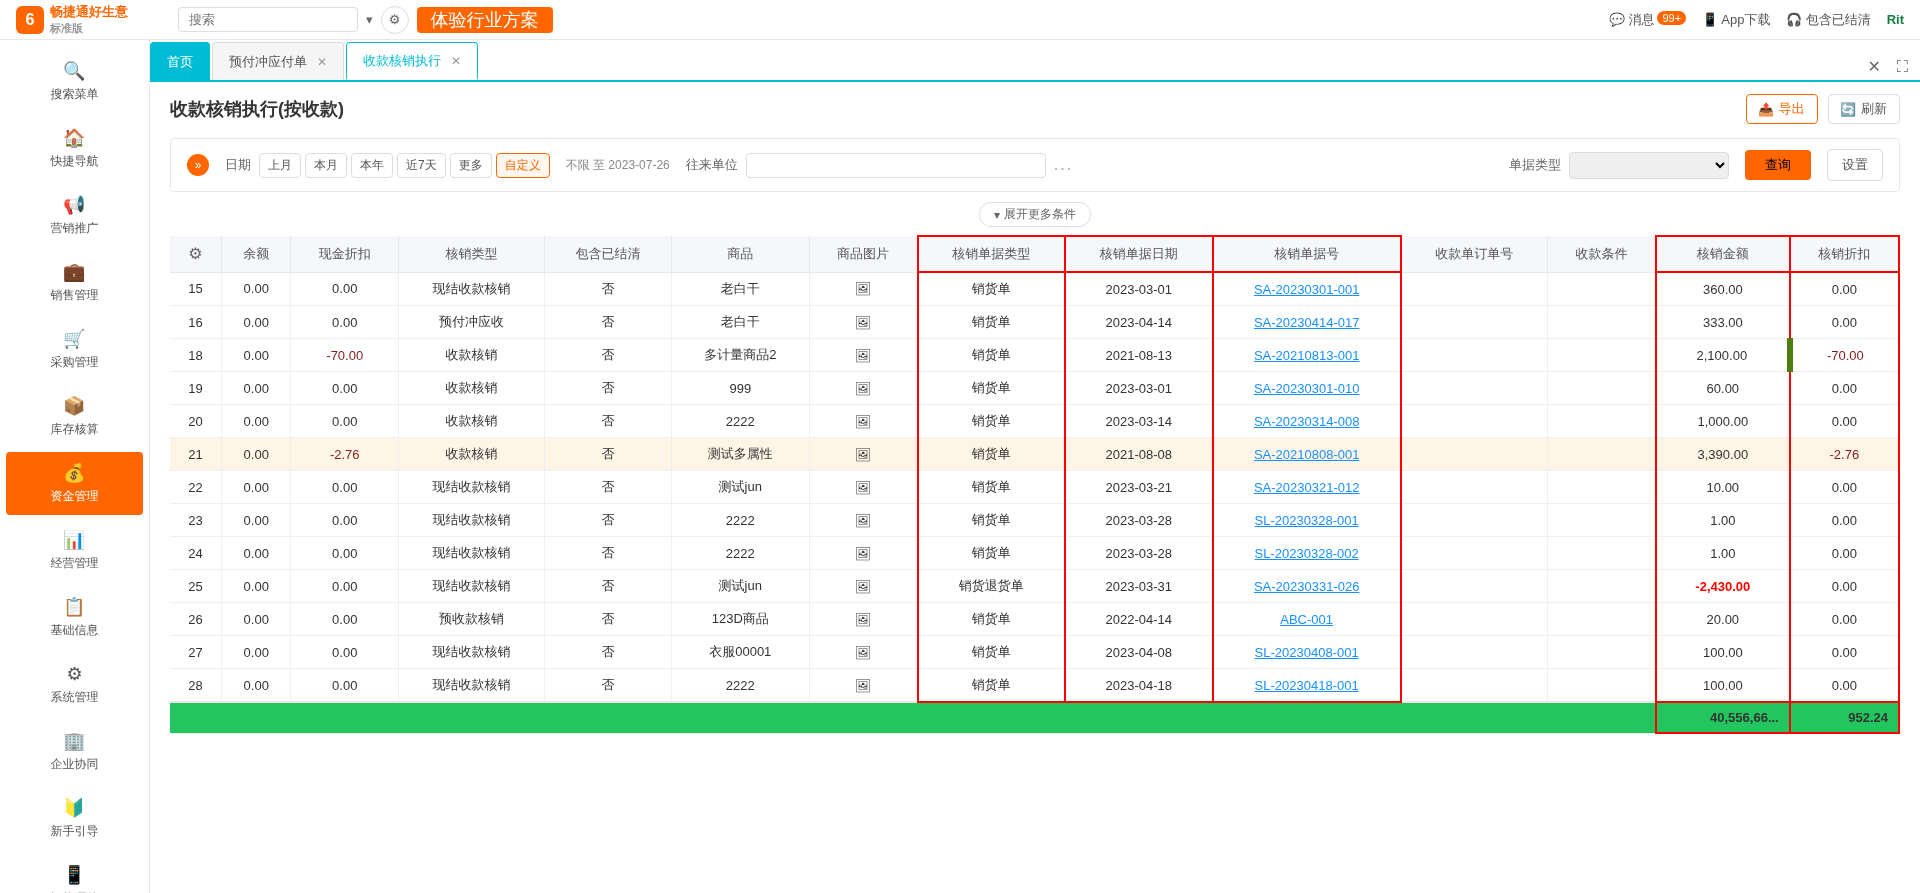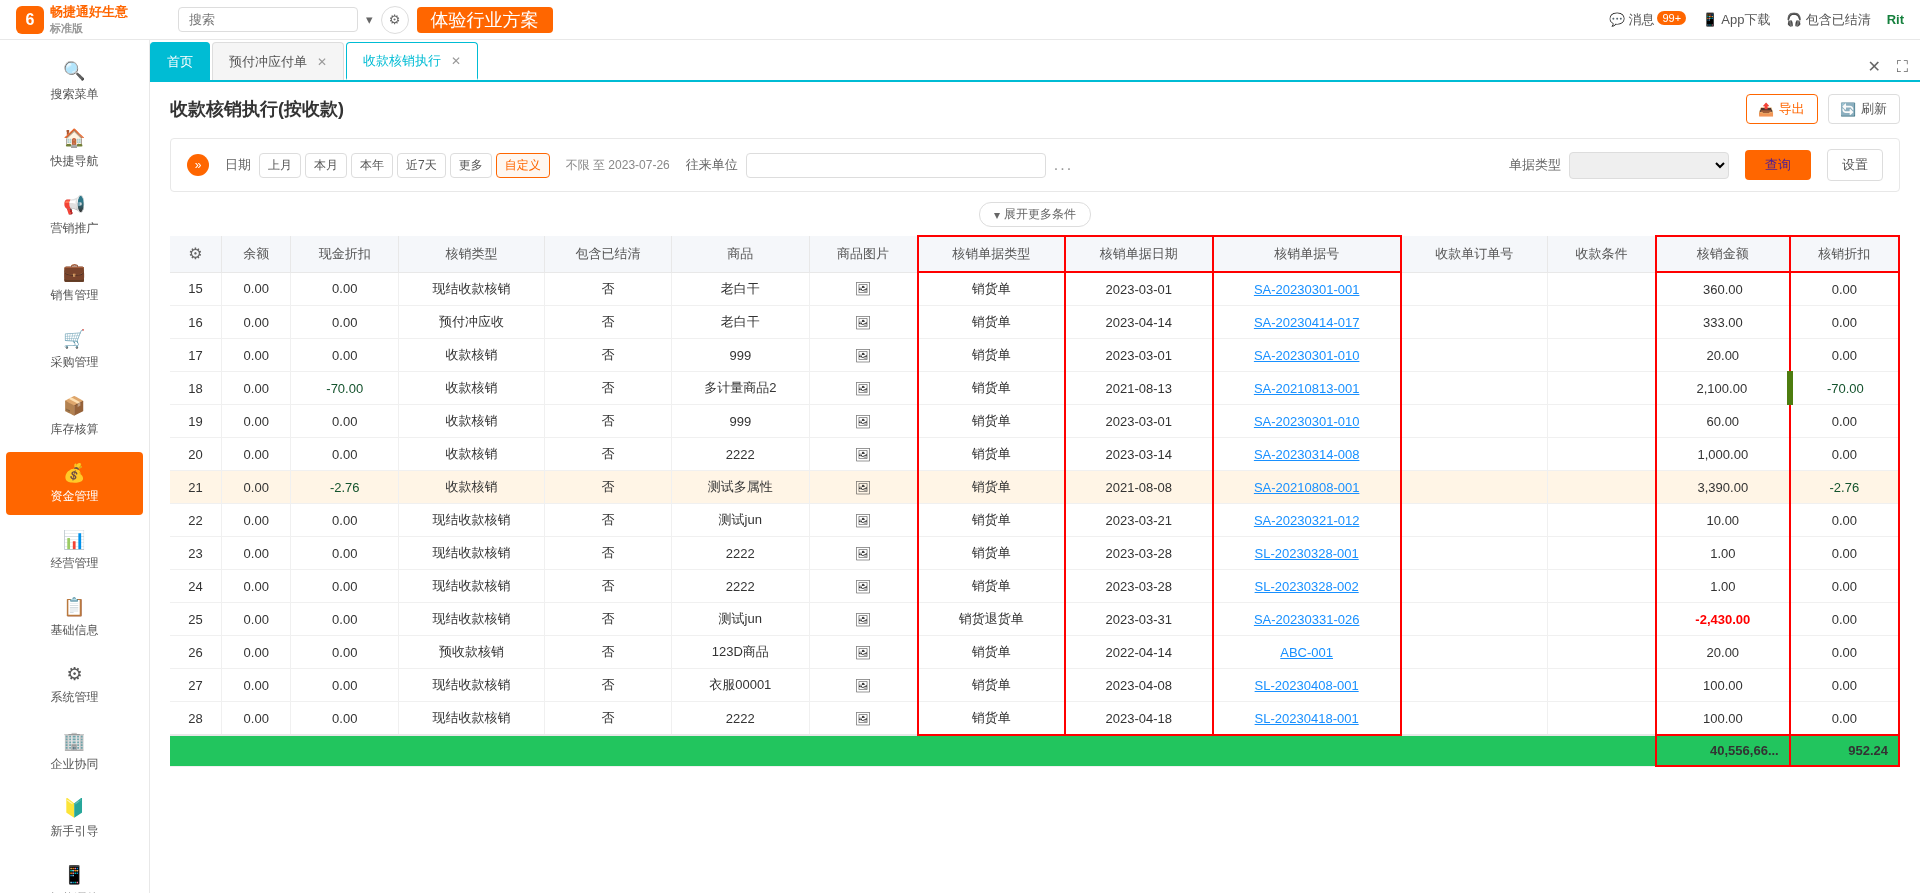--- a/index.html
+++ b/index.html
@@ -54,36 +54,36 @@
     .filter-bar { background: #fff; border: 1px solid #e8e8e8; border-radius: 4px; padding: 10px 16px; margin-bottom: 10px; display: flex; align-items: center; gap: 16px; flex-wrap: wrap; }
     .filter-section { display: flex; align-items: center; gap: 8px; }
     .filter-label { color: #666; font-size: 13px; white-space: nowrap; }
     .filter-date-btns { display: flex; gap: 4px; align-items: center; }
     .filter-date-btn { border: 1px solid #ddd; background: #fff; border-radius: 4px; padding: 3px 8px; font-size: 12px; cursor: pointer; color: #555; }
     .filter-date-btn.custom { background: #fff7f0; border-color: #f60; color: #f60; }
     .filter-date-range { color: #888; font-size: 12px; }
     .filter-input { border: 1px solid #ddd; border-radius: 4px; padding: 4px 10px; font-size: 13px; width: 200px; }
     .filter-dots { color: #999; font-size: 16px; letter-spacing: 2px; }
     .filter-select { border: 1px solid #ddd; border-radius: 4px; padding: 4px 10px; font-size: 13px; min-width: 160px; }
-    .btn-query { background: #f60; color: #4c1d95; border: none; border-radius: 4px; padding: 6px 20px; font-size: 13px; cursor: pointer; }
+    .btn-query { background: #f60; color: #000000; border: none; border-radius: 4px; padding: 6px 20px; font-size: 13px; cursor: pointer; }
     .btn-setting { background: #fff; border: 1px solid #ddd; color: #555; border-radius: 4px; padding: 6px 14px; font-size: 13px; cursor: pointer; }
 
     
     .expand-more { display: flex; justify-content: center; margin-bottom: 8px; }
     .expand-btn { border: 1px solid #ddd; background: #fff; border-radius: 12px; padding: 3px 14px; font-size: 12px; cursor: pointer; color: #666; display: flex; align-items: center; gap: 4px; }
 
     
     .table-wrapper { overflow-x: auto; }
     table { width: 100%; border-collapse: collapse; font-size: 13px; }
     thead tr { background: #f5f7fa; }
     th { padding: 8px 10px; text-align: center; color: #555; font-weight: 500; border-bottom: 1px solid #e8e8e8; border-right: 1px solid #e8e8e8; white-space: nowrap; }
     td { padding: 7px 10px; text-align: center; border-bottom: 1px solid #f0f0f0; border-right: 1px solid #f0f0f0; color: #333; white-space: nowrap; }
     tr.highlighted { background: #fff5e6; }
     td.link { color: #1890ff; cursor: pointer; text-decoration: underline; }
-    td.red { color: #14532d; }
+    td.red { color: #7f1d1d; }
     td.red-bold { color: #f00; font-weight: 600; }
 
     
     .table-footer { background: #22c55e; border-top: 2px solid #e8e8e8; }
     .table-footer td { font-weight: 600; color: #333; }
 
     
     .settings-btn { cursor: pointer; color: #666; font-size: 16px; }
 
     
@@ -297,36 +297,20 @@
                   <td>🖼</td>
                   <td style="border-left: 2px solid red; border-right: 2px solid red;">销货单</td>
                   <td style="border-left: 2px solid red; border-right: 2px solid red;">2023-04-14</td>
                   <td class="link" style="border-left: 2px solid red; border-right: 2px solid red;">SA-20230414-017</td>
                   <td></td>
                   <td></td>
                   <td style="border-left: 2px solid red; border-right: 2px solid red;">333.00</td>
                   <td style="border-left: 2px solid red; border-right: 2px solid red;">0.00</td>
                 </tr>
                 <tr>
-                  <td>17</td>
-                  <td>0.00</td>
-                  <td>0.00</td>
-                  <td>收款核销</td>
-                  <td>否</td>
-                  <td>999</td>
-                  <td>🖼</td>
-                  <td style="border-left: 2px solid red; border-right: 2px solid red;">销货单</td>
-                  <td style="border-left: 2px solid red; border-right: 2px solid red;">2023-03-01</td>
-                  <td class="link" style="border-left: 2px solid red; border-right: 2px solid red;">SA-20230301-010</td>
-                  <td></td>
-                  <td></td>
-                  <td style="border-left: 2px solid red; border-right: 2px solid red;">20.00</td>
-                  <td style="border-left: 2px solid red; border-right: 2px solid red;">0.00</td>
-                </tr>
-                <tr>
                   <td>18</td>
                   <td>0.00</td>
                   <td class="red">-70.00</td>
                   <td>收款核销</td>
                   <td>否</td>
                   <td>多计量商品2</td>
                   <td>🖼</td>
                   <td style="border-left: 2px solid red; border-right: 2px solid red;">销货单</td>
                   <td style="border-left: 2px solid red; border-right: 2px solid red;">2021-08-13</td>
                   <td class="link" style="border-left: 2px solid red; border-right: 2px solid red;">SA-20210813-001</td>

